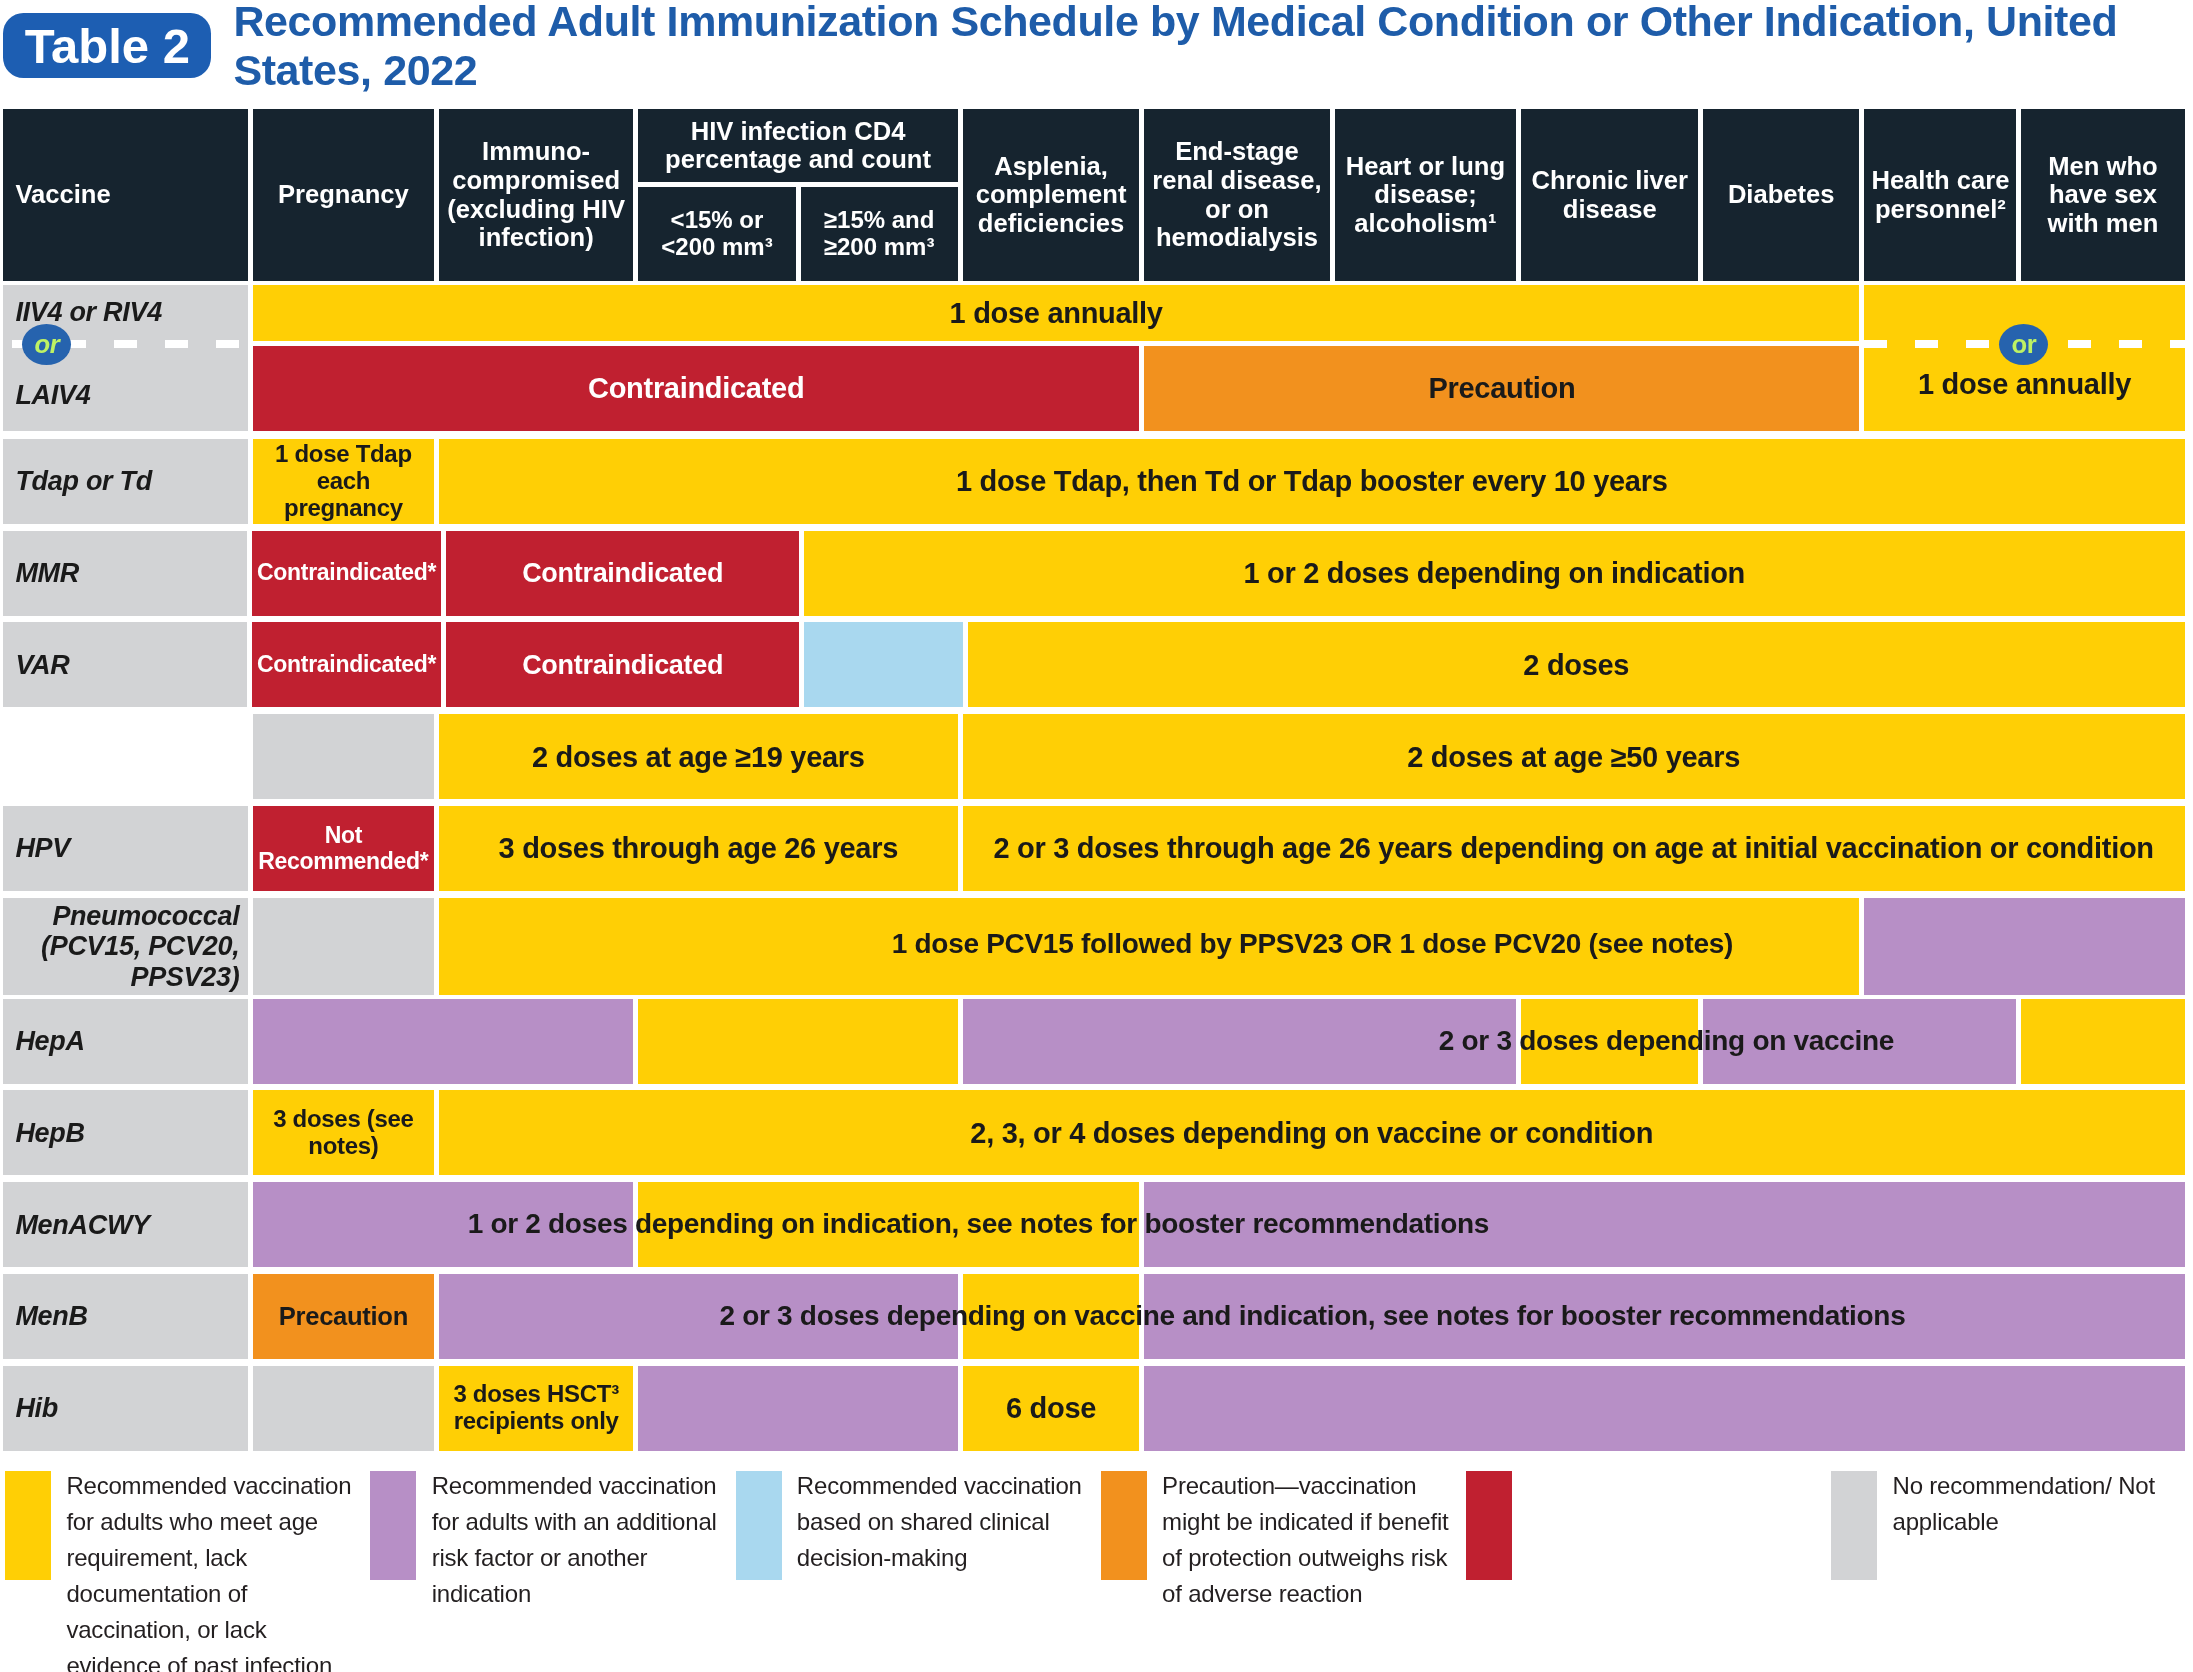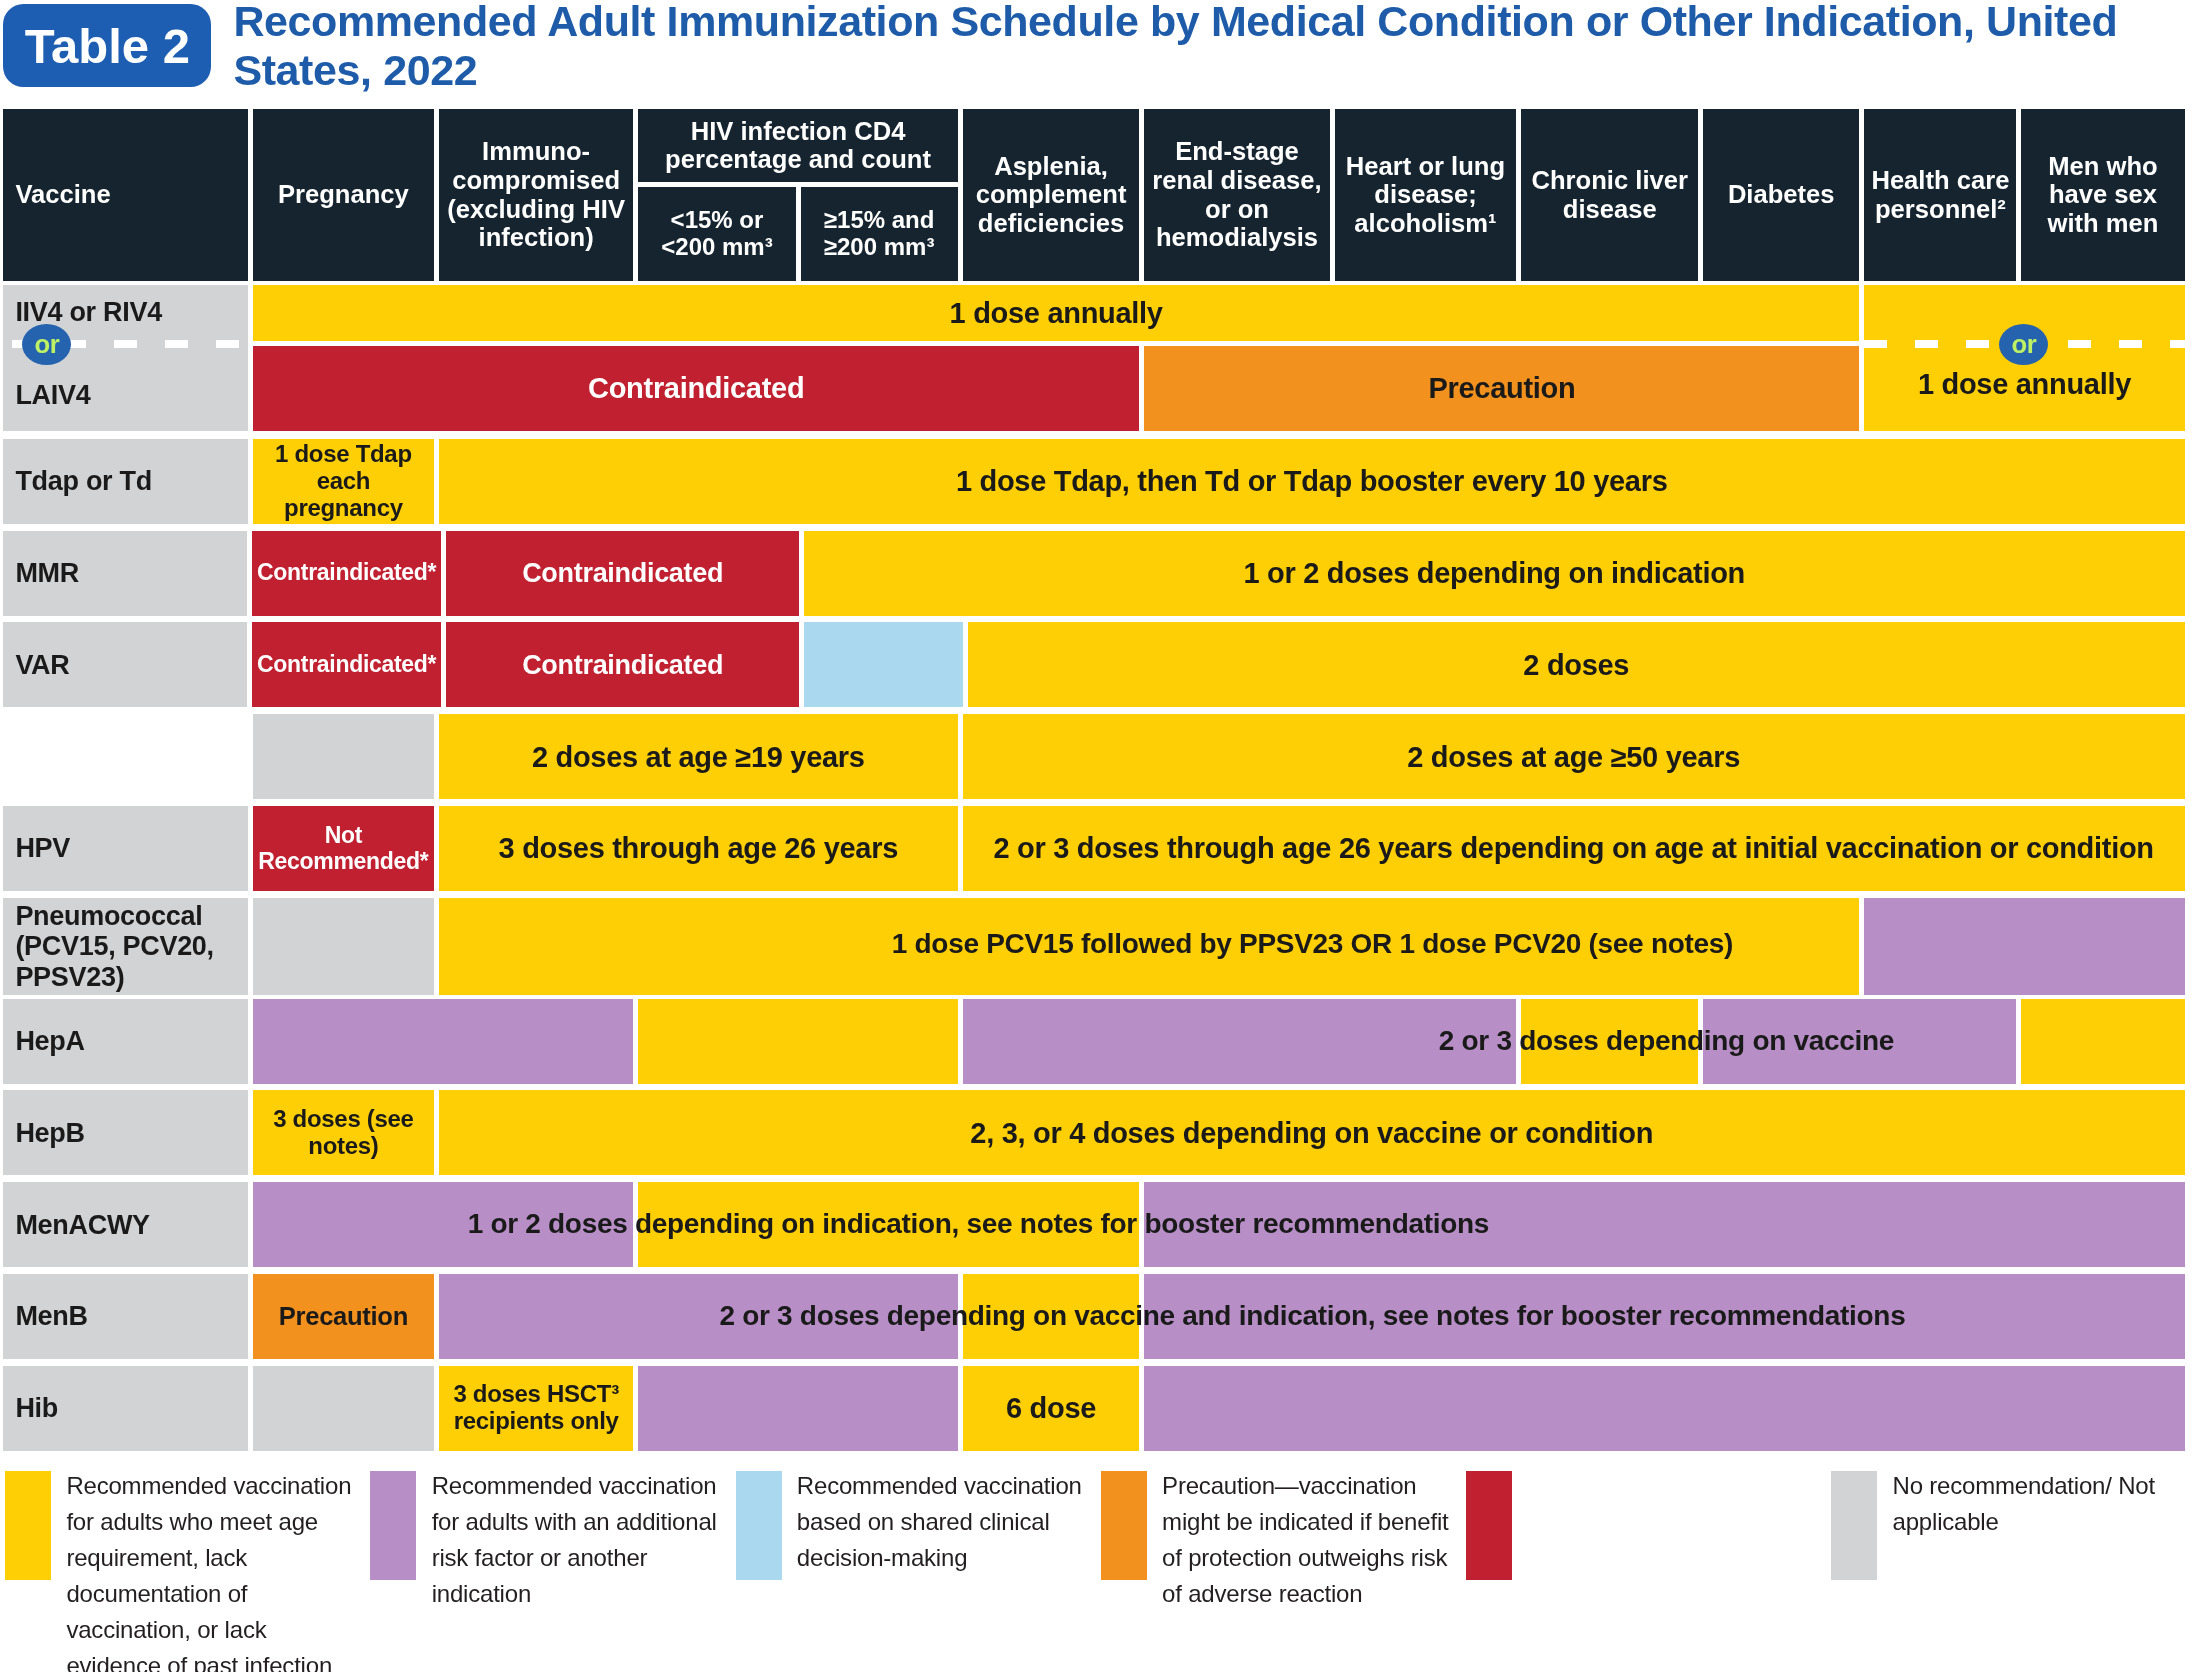--- a/index.html
+++ b/index.html
@@ -6,21 +6,21 @@
   body{width:2193px;height:1673px;font-family:"Liberation Sans",sans-serif;color:#231F20;overflow:hidden;}
   .page{position:relative;width:2193px;height:1673px;background:#fff;}
   :root{
     --yellow:#FFCF05; --purple:#B78FC6; --blue:#A9D8EF; --orange:#F2911E;
     --red:#C02030; --gray:#D2D3D5; --navy:#16242F; --badgeblue:#1D5EB2;
     --titleblue:#1E5CA9; --orblue:#2663AE; --ink:#231F20;
     --cols:288fr 213fr 229fr 182fr 188fr 208fr 218fr 214fr 208fr 184fr 179fr 192fr;
   }
   
   .titlebar{display:flex;align-items:center;padding:3.4px 8.5px 0 3.4px;height:85px;margin-bottom:20.4px;}
-  .badge{width:208px;height:83px;background:var(--badgeblue);border-radius:20.4px;
+  .badge{width:208px;height:65px;background:var(--badgeblue);border-radius:20.4px;
          color:#fff;font-weight:bold;font-size:49px;display:flex;align-items:center;justify-content:center;flex:0 0 auto;}
   .heading{margin:0 0 0 22px;color:var(--titleblue);font-size:43px;font-weight:bold;letter-spacing:-0.4px;}
   
   .table{padding:0 8.5px 0 3.4px;}
   .grid{display:grid;grid-template-columns:var(--cols);column-gap:5.1px;position:relative;}
   .hdr{height:172px;margin-bottom:4.3px;}
   .hcell{background:var(--navy);color:#fff;font-weight:bold;font-size:25.6px;line-height:1.12;
          display:flex;align-items:center;justify-content:center;text-align:center;padding:3.4px 6.8px;box-sizing:border-box;}
   .hcell.vaccine{justify-content:flex-start;text-align:left;padding-left:12px;}
   .hivwrap{grid-column:4 / 6;display:grid;grid-template-columns:1fr 1fr;grid-template-rows:73px 1fr;gap:5.1px;}
@@ -28,21 +28,21 @@
   .hivsub{font-size:24px;}
   
   .trow{height:85px;margin-bottom:6.8px;}
   .trow.pneumo{height:94px;}
   .band1{grid-template-rows:56px 85px;row-gap:5.1px;height:147px;margin-bottom:6.8px;}
   .cell{display:flex;align-items:center;justify-content:center;text-align:center;
         font-weight:bold;font-size:29px;letter-spacing:-0.3px;line-height:1.12;box-sizing:border-box;padding:1.7px 5.1px;}
   .cell.sm{font-size:24px;}
   .cell.xs{font-size:23px;}
   .rlabel{background:var(--gray);color:#1a1a1a;font-weight:bold;font-size:27px;line-height:1.12;
-          display:flex;align-items:center;justify-content:flex-start;text-align:left;padding:3.4px 8.5px 3.4px 12px;box-sizing:border-box;letter-spacing:-0.3px;}
+          display:flex;align-items:center;justify-content:flex-start;text-align:right;padding:3.4px 8.5px 3.4px 12px;box-sizing:border-box;letter-spacing:-0.3px;font-style:italic;}
   .bg-y{background:var(--yellow);color:#1a1a1a;}
   .bg-p{background:var(--purple);color:#1a1a1a;}
   .bg-b{background:var(--blue);}
   .bg-o{background:var(--orange);color:#1a1a1a;}
   .bg-r{background:var(--red);color:#fff;}
   .bg-g{background:var(--gray);}
   .overlay{position:absolute;top:0;bottom:0;display:flex;align-items:center;justify-content:center;
            font-weight:bold;font-size:28px;letter-spacing:-0.3px;color:#1a1a1a;pointer-events:none;text-align:center;line-height:1.1;}
   
   .c2-11{grid-column:2/11;} .c11-13{grid-column:11/13;} .c2-7{grid-column:2/7;} .c7-11{grid-column:7/11;}

